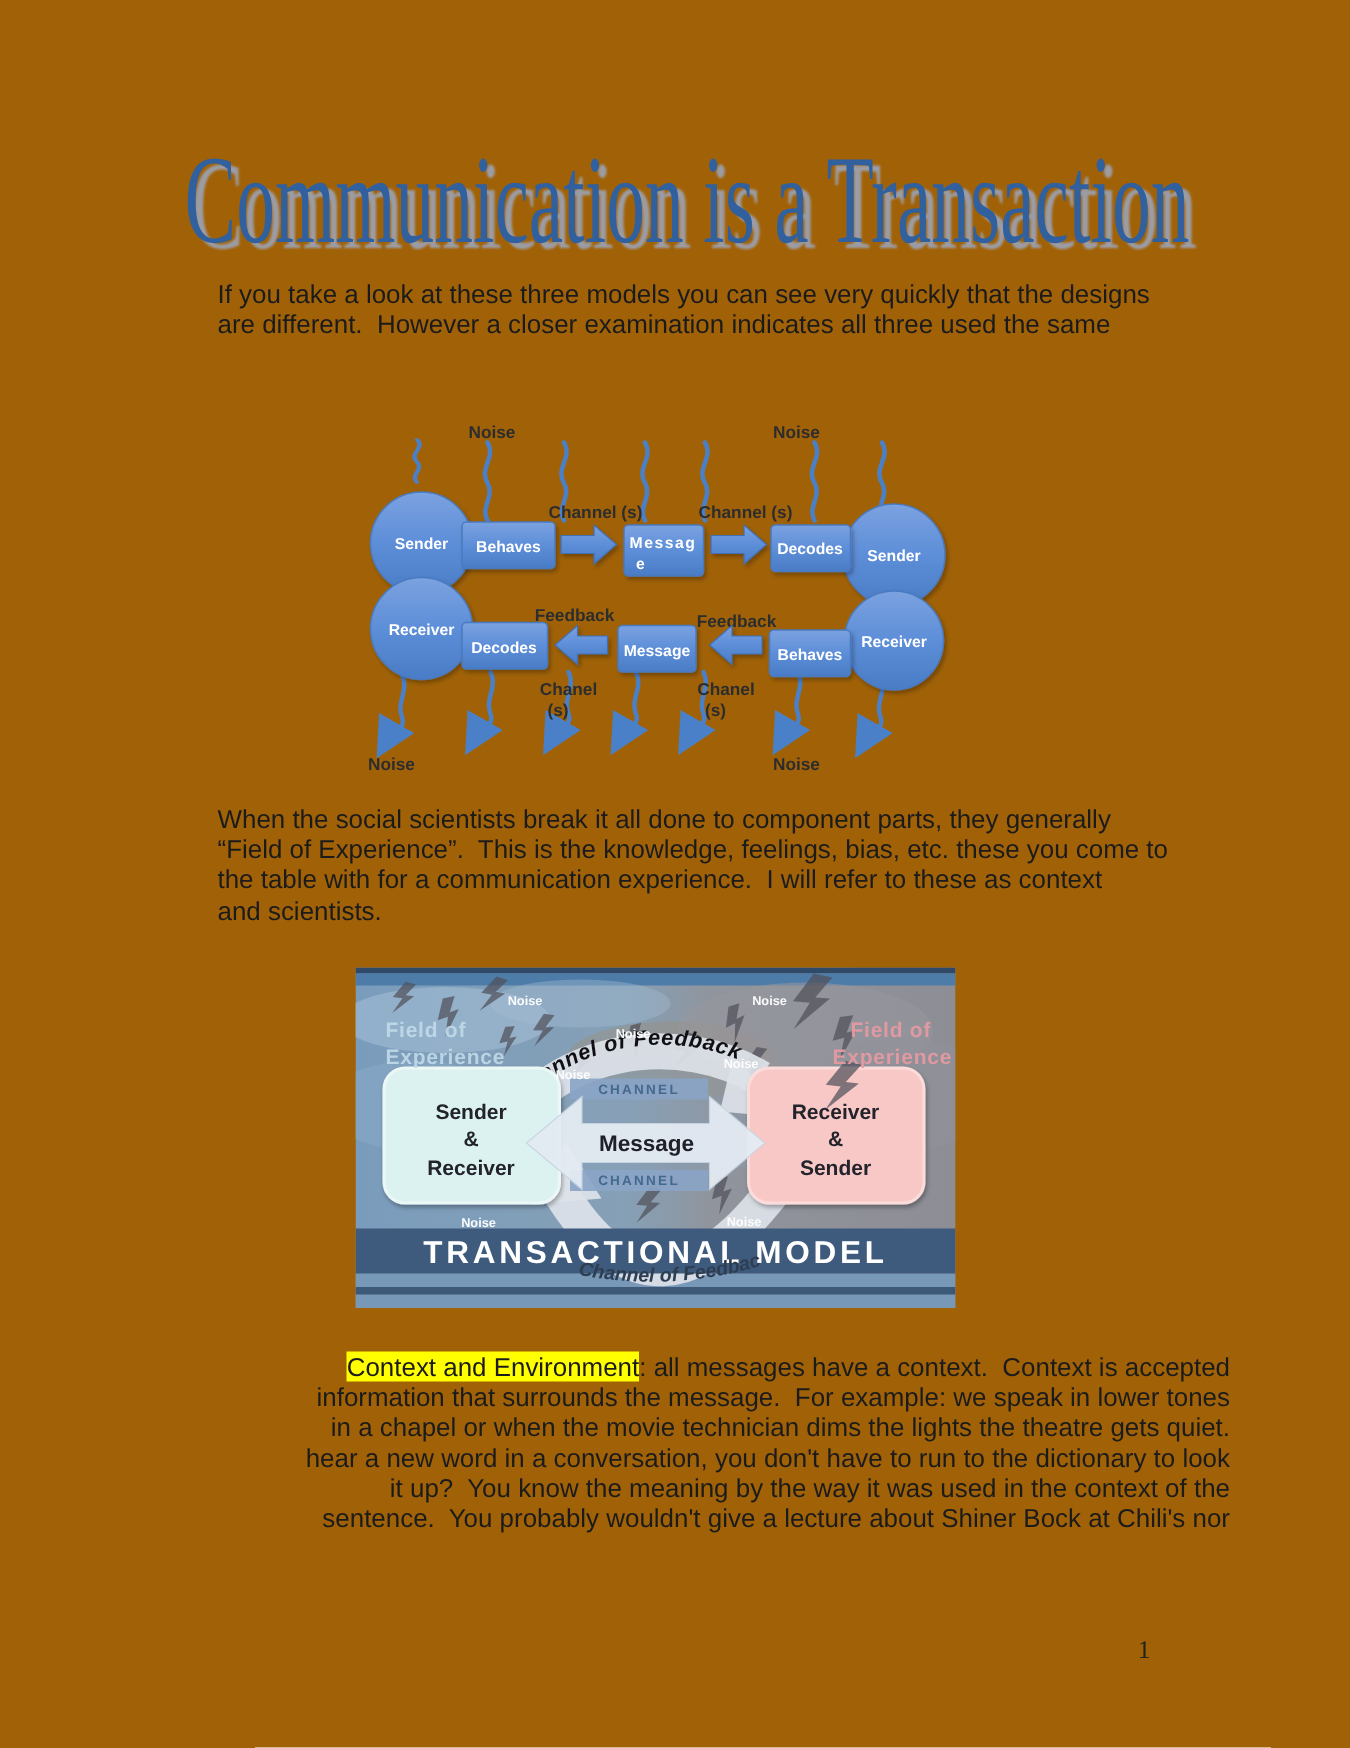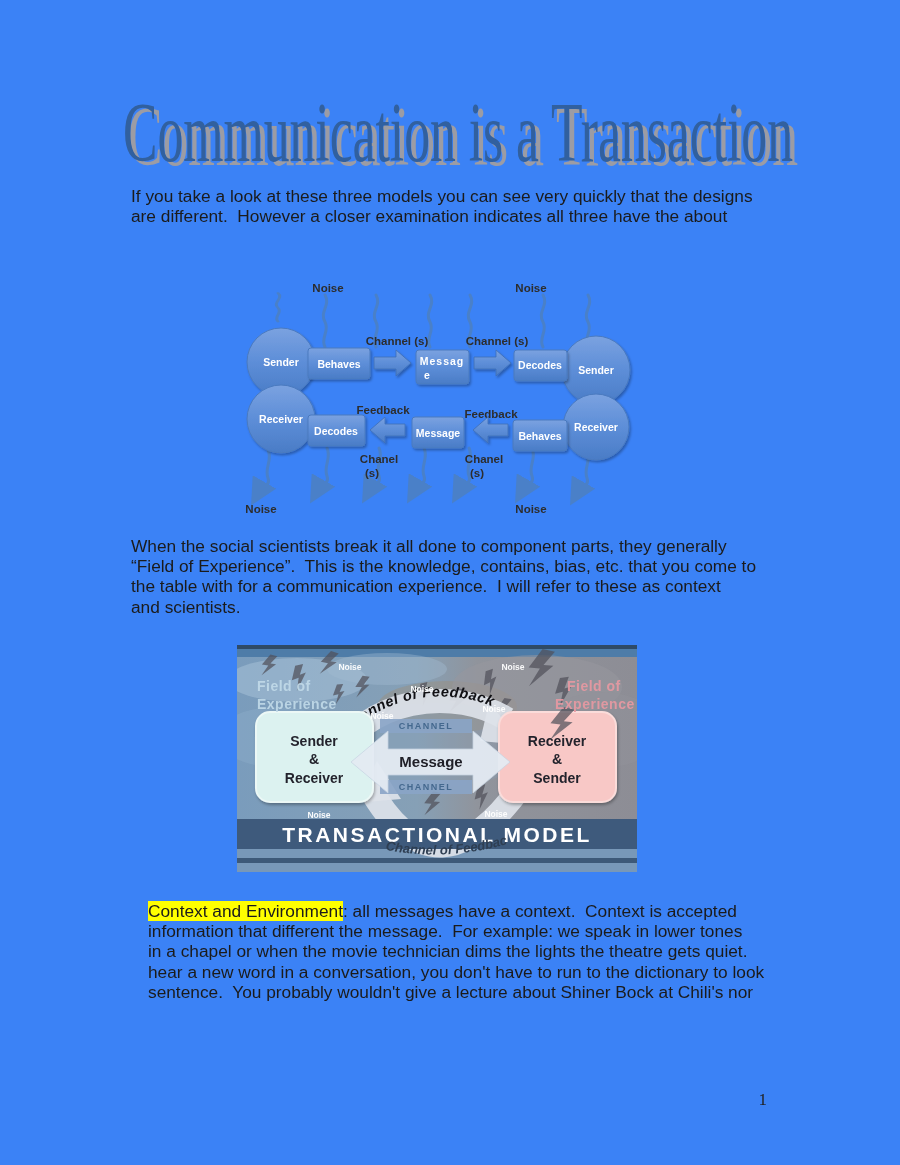--- a/index.html
+++ b/index.html
@@ -1,27 +1,27 @@
 <!DOCTYPE html>
 <html><head>
 <meta charset="utf-8">
 <style>
   * { margin:0; padding:0; box-sizing:border-box; }
   html,body { background:#ffffff; }
   .page {
-    position:relative; width:900px; height:1165px; background:#3b82f6;
+    position:relative; width:900px; height:1165px; background:#a16207;
     font-family:"Liberation Sans", sans-serif; overflow:hidden;padding-left:47px;
   }
   .abs { position:absolute; }
   
   .title-shadow { fill:#9c9ca4; font-family:"Liberation Serif", serif; font-size:84px; }
   .title-main   { fill:#31609f; font-family:"Liberation Serif", serif; font-size:84px; }
   
   .para { color:#1b1b1b; font-size:17.3px; line-height:20.2px; }
-  .para .line { white-space:pre; }
+  .para .line { white-space:pre;margin-left:14px; }
   .hl { background:#ffff00; }
   
   .pagenum { font-family:"Liberation Serif", serif; font-size:17px; color:#222; text-align:right; }
   
   svg { display:block; }
   .d1-node { fill:url(#blueGrad); stroke:#4a7abf; stroke-width:1; }
   .d1-arrow { fill:url(#blueGrad); stroke:#3f6fb5; stroke-width:0.8; }
   .d1-wtext { fill:#ffffff; font-weight:bold; font-size:10.5px; text-anchor:middle; }
   .d1-label { fill:#2d2d2d; font-weight:bold; font-size:11.5px; text-anchor:middle; }
   .sq { stroke:#4a80c8; stroke-width:3; fill:none; stroke-linecap:round; }
@@ -48,21 +48,21 @@
       <filter id="tblur" x="-5%" y="-5%" width="115%" height="115%">
         <feGaussianBlur stdDeviation="0.7"></feGaussianBlur>
       </filter>
     </defs>
     <text class="title-shadow" x="7" y="77" textLength="670" lengthAdjust="spacingAndGlyphs" filter="url(#tblur)">Communication is a Transaction</text>
     <text class="title-main" x="2" y="73" textLength="670" lengthAdjust="spacingAndGlyphs">Communication is a Transaction</text>
   </svg>
 
   <div class="abs para" style="left:131px; top:186px; width:690px;">
     <div class="line">If you take a look at these three models you can see very quickly that the designs</div>
-    <div class="line">are different.  However a closer examination indicates all three have the about</div>
+    <div class="line">are different.  However a closer examination indicates all three used the same</div>
   </div>
 
   <svg class="abs" style="left:228px; top:277px;" width="432" height="246" viewBox="0 0 432 246">
     <defs>
       <linearGradient id="blueGrad" x1="0" y1="0" x2="0" y2="1">
         <stop offset="0" stop-color="#7ba2e0"></stop>
         <stop offset="0.5" stop-color="#5d8ed8"></stop>
         <stop offset="1" stop-color="#4a7cc6"></stop>
       </linearGradient>
       <filter id="ds1" x="-20%" y="-20%" width="150%" height="150%">
@@ -134,21 +134,21 @@
     <text class="d1-wtext" x="368" y="97">Sender</text>
     <text class="d1-wtext" x="53" y="146">Receiver</text>
     <text class="d1-wtext" x="108" y="158">Decodes</text>
     <text class="d1-wtext" x="210" y="160">Message</text>
     <text class="d1-wtext" x="312" y="163">Behaves</text>
     <text class="d1-wtext" x="368" y="154">Receiver</text>
   </svg>
 
   <div class="abs para" style="left:131px; top:536px; width:690px;">
     <div class="line">When the social scientists break it all done to component parts, they generally</div>
-    <div class="line">“Field of Experience”.  This is the knowledge, contains, bias, etc. that you come to</div>
+    <div class="line">“Field of Experience”.  This is the knowledge, feelings, bias, etc. these you come to</div>
     <div class="line">the table with for a communication experience.  I will refer to these as context</div>
     <div class="line">and scientists.</div>
   </div>
 
   <svg class="abs" style="left:237px; top:645px;" width="400" height="227" viewBox="0 0 400 227">
     <defs>
       <linearGradient id="bgGrad" x1="0" y1="0" x2="1" y2="0">
         <stop offset="0" stop-color="#7a9cbc"></stop>
         <stop offset="0.45" stop-color="#86a0b6"></stop>
         <stop offset="0.6" stop-color="#90949c"></stop>
@@ -237,23 +237,24 @@
 
     <rect x="0" y="174" width="400" height="30" fill="#3e5a7c"></rect>
     <text class="d2-banner-text" x="200" y="197">TRANSACTIONAL MODEL</text>
 
     <text>
       <textPath href="#arcBotText" class="d2-arctext2" startOffset="12%">Channel of Feedback</textPath>
     </text>
     <rect x="0" y="213" width="400" height="5" fill="#2e4a68" opacity="0.8"></rect>
   </svg>
 
-  <div class="abs para" style="left:148px; top:901px; width:690px;">
+  <div class="abs para" style="left:130px; top:901px; width:690px;text-align:right;">
     <div class="line"><span class="hl">Context and Environment</span><span>: all messages have a context.  Context is accepted</span></div>
-    <div class="line">information that different the message.  For example: we speak in lower tones</div>
+    <div class="line">information that surrounds the message.  For example: we speak in lower tones</div>
     <div class="line">in a chapel or when the movie technician dims the lights the theatre gets quiet.</div>
     <div class="line">hear a new word in a conversation, you don't have to run to the dictionary to look</div>
+    <div class="line">it up?  You know the meaning by the way it was used in the context of the</div>
     <div class="line">sentence.  You probably wouldn't give a lecture about Shiner Bock at Chili's nor</div>
   </div>
 
   <div class="abs pagenum" style="left:735px; top:1090px; width:32px;">1</div>
 
 </div>
 
 </body></html>

